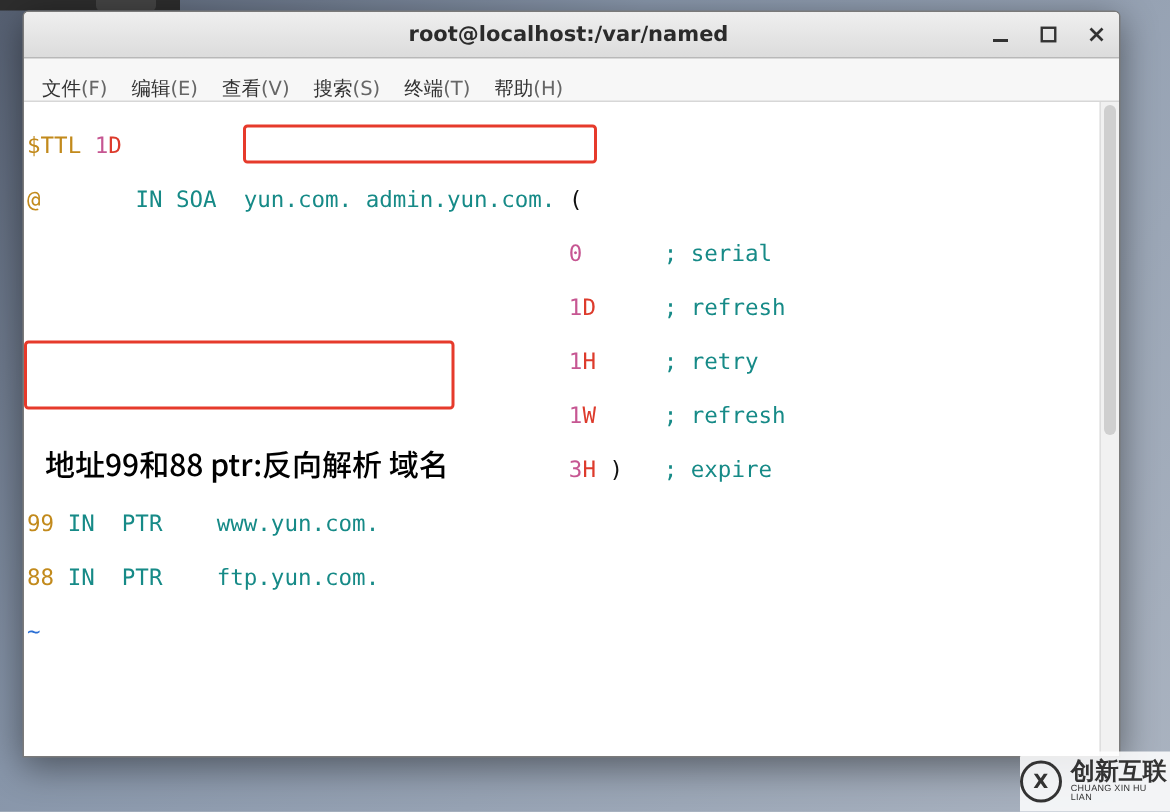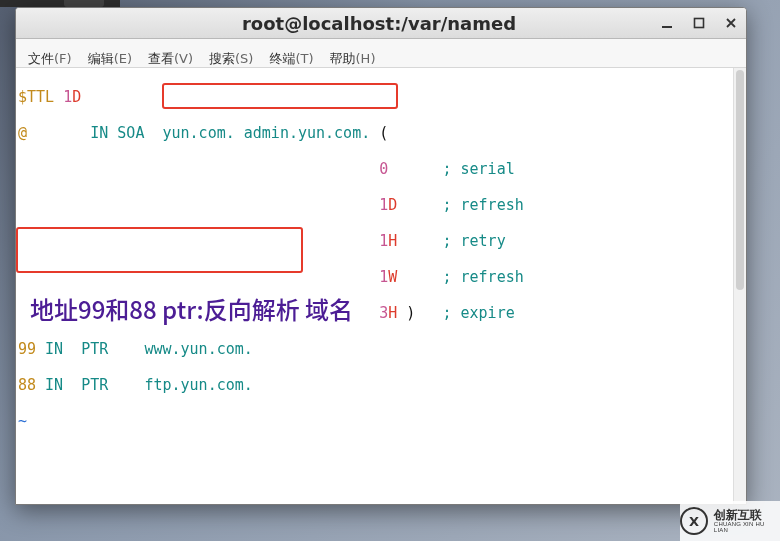--- a/index.html
+++ b/index.html
@@ -49,21 +49,21 @@
     background: linear-gradient(#efefef, #dcdcdc);
     border-bottom: 1px solid #b8b8b8;
     display: flex;
     align-items: center;
     position: relative;
   }
   .titlebar-title {
     position: absolute;
     left: 0; right: 4px;
     text-align: center;
-    font-size: 18px;
+    font-size: 14px;
     font-weight: 600;
     color: #2b2b2b;
   }
   .win-controls {
     margin-left: auto;
     display: flex;
     align-items: center;
     padding-right: 6px;
     gap: 14px;
   }
@@ -131,23 +131,23 @@
 
   .hl-box {
     position: absolute;
     border: 2px solid #e63a2b;
     border-radius: 3px;
     pointer-events: none;
   }
 
   .anno {
     position: absolute;
-    color: #4c1d95;
+    color: #000000;
     font-family: "PingFang SC", "Microsoft YaHei", "Noto Sans CJK SC", sans-serif;
-    font-size: 24px;
+    font-size: 20px;
     font-weight: 500;
     white-space: nowrap;
   }
 
   .watermark {
     position: absolute;
     right: 0; bottom: 0;
     width: 100px; height: 40px;
     background: rgba(255,255,255,0.86);
     border-top-left-radius: 4px;
@@ -240,16 +240,16 @@
     <div class="hl-box" style="left:146px; top:15px; width:232px; height:22px;"></div>
     <div class="hl-box" style="left:0px; top:159px; width:283px; height:42px;"></div>
 
     <div class="anno" style="left:14px; top:232px;">地址99和88   ptr:反向解析    域名</div>
   </div>
 </div>
 
 <div class="watermark">
   <div class="wm-logo">X</div>
   <div class="wm-text">
-    <span style="font-size:12px;font-weight:600">创新互联</span>
+    <span style="font-size:16px;font-weight:600">创新互联</span>
     <span style="font-size:6px;letter-spacing:0.2px">CHUANG XIN HU LIAN</span>
   </div>
 </div>
 
 </body></html>

